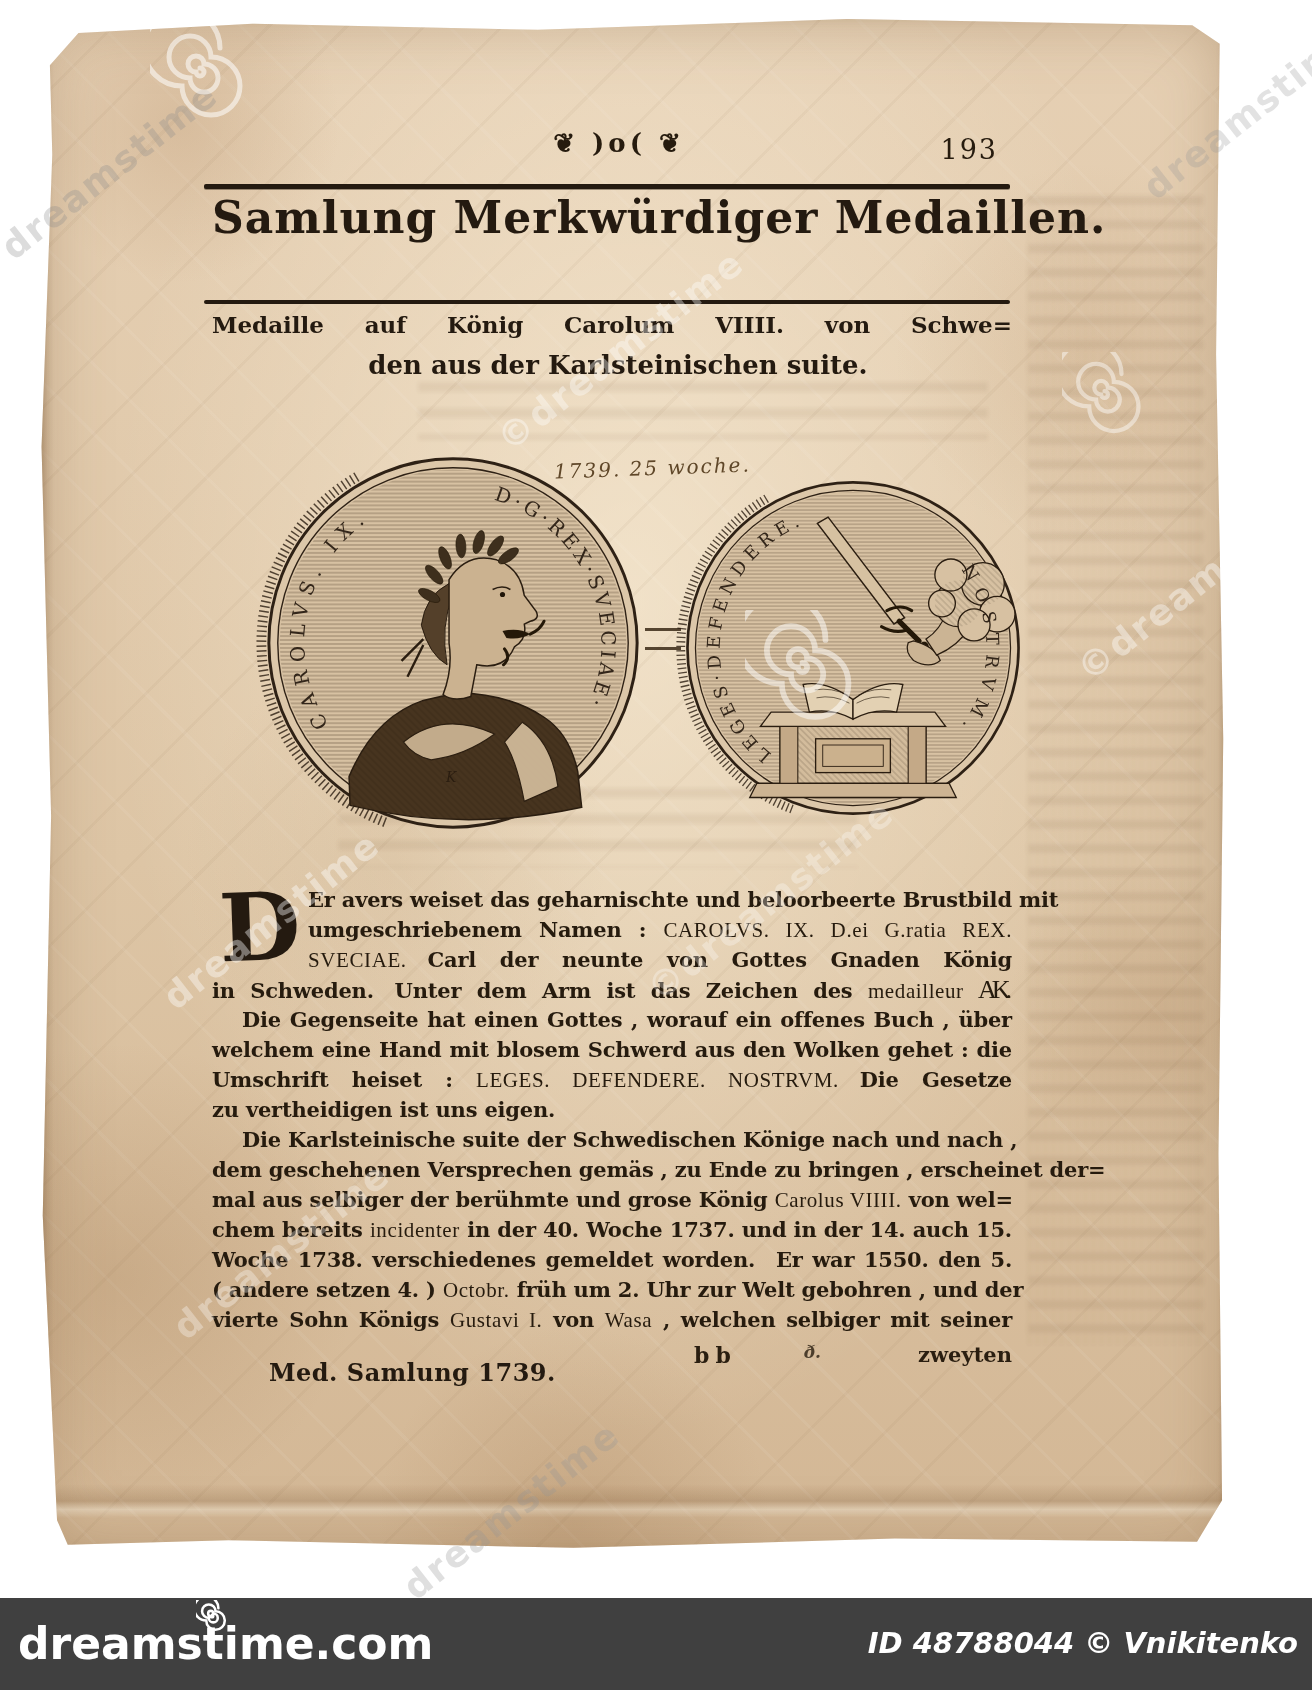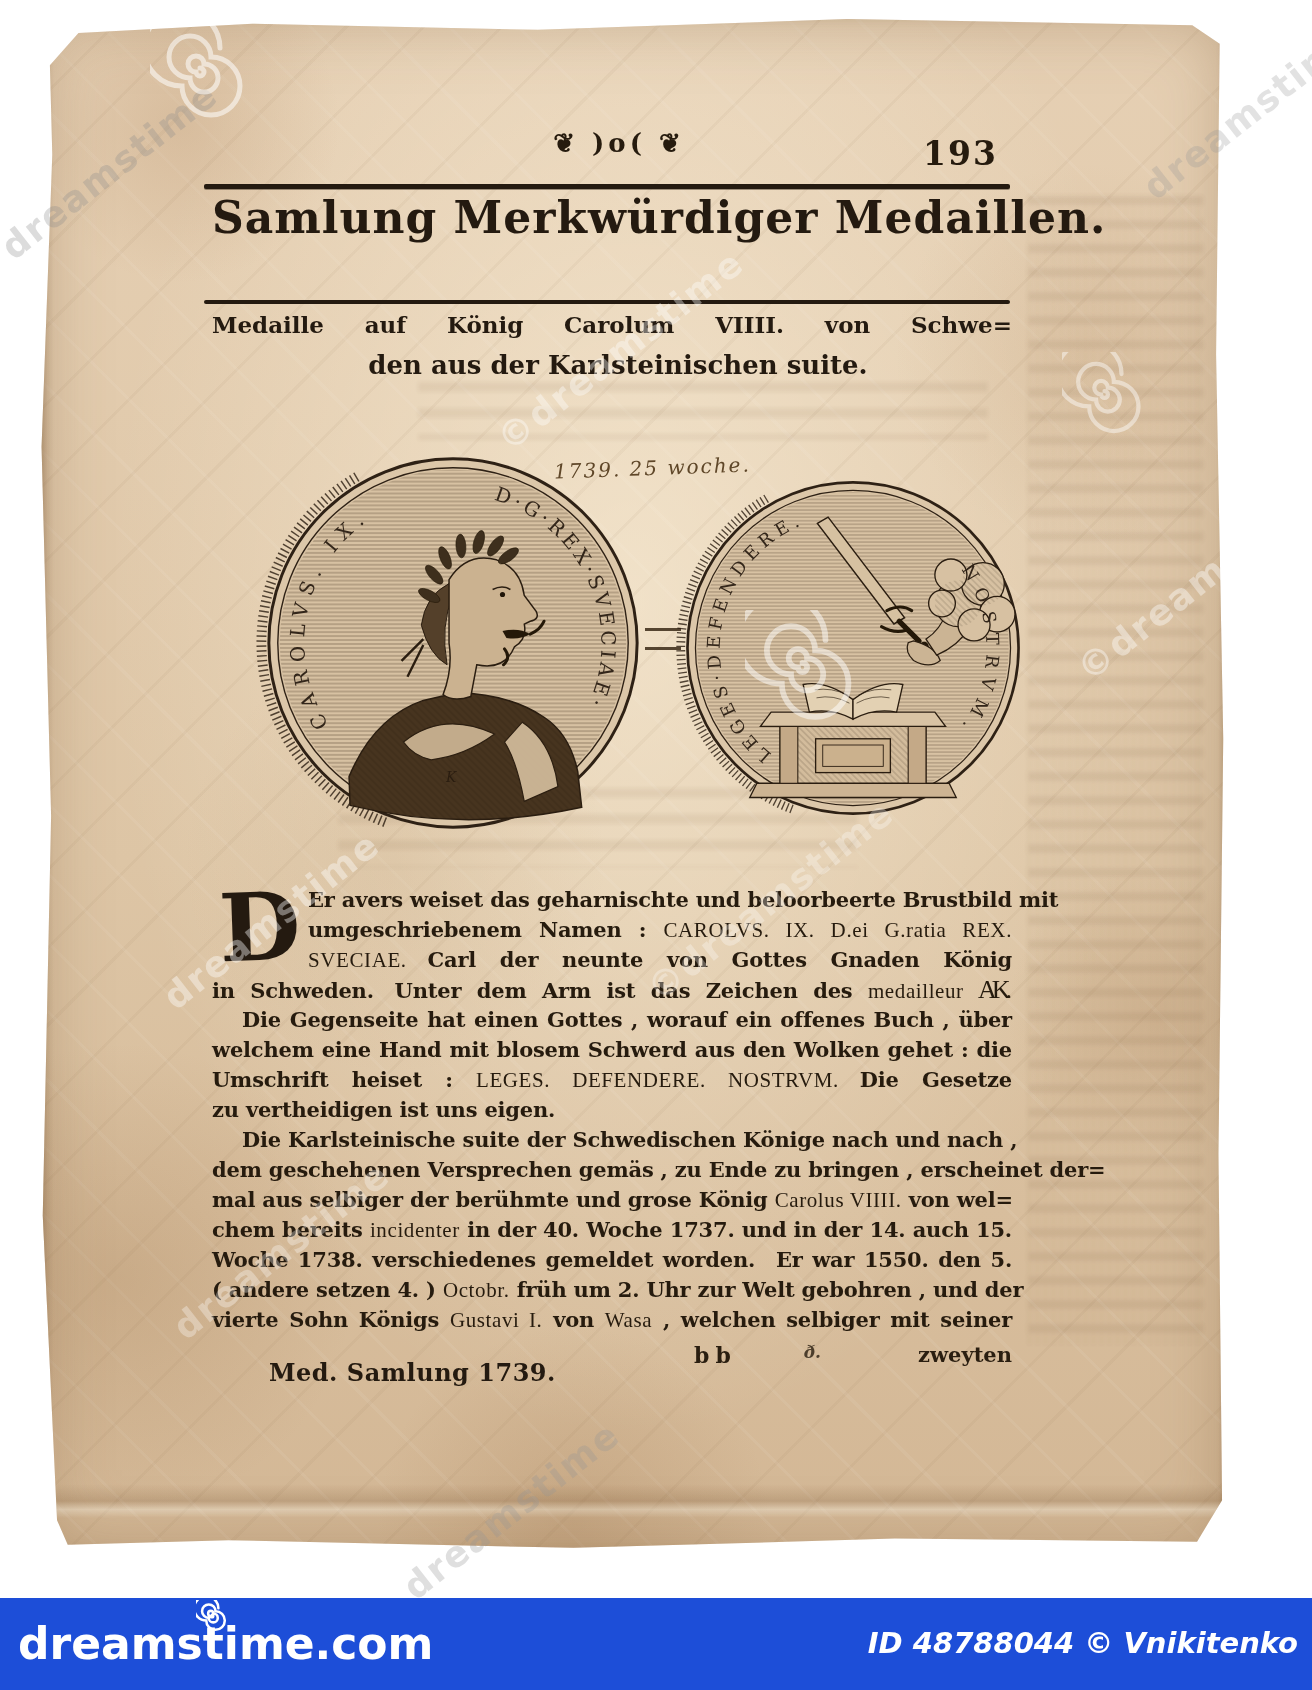--- a/index.html
+++ b/index.html
@@ -32,21 +32,21 @@
     background:linear-gradient(180deg, transparent, rgba(120,85,50,.22) 50%, rgba(255,255,245,.28) 75%, transparent);}
   .ghost{position:absolute;filter:blur(2px);opacity:.85;
     background:repeating-linear-gradient(180deg, rgba(116,86,56,.10) 0 10px, rgba(116,86,56,0) 10px 26px);}
   .ghost-right{left:990px;top:180px;width:175px;height:1150px;
     background:repeating-linear-gradient(180deg, rgba(116,86,56,.12) 0 9px, rgba(116,86,56,0) 9px 24px),
                repeating-linear-gradient(90deg, rgba(116,86,56,.05) 0 3px, transparent 3px 8px);}
   .ghost-top{left:380px;top:366px;width:570px;height:58px;}
   .ghost-mid{left:300px;top:772px;width:520px;height:80px;}
   .header-row{position:absolute;left:166px;top:112px;width:806px;height:40px;}
   .ornament{position:absolute;left:335px;width:160px;text-align:center;font-size:26px;font-weight:700;color:#261b0e;letter-spacing:4px;}
-  .page-number{position:absolute;right:12px;top:6px;font-size:33px;font-weight:700;color:#261b0e;letter-spacing:2px;}
+  .page-number{position:absolute;right:12px;top:6px;font-size:27px;font-weight:400;color:#261b0e;letter-spacing:2px;}
   .rule{position:absolute;left:166px;width:806px;background:#241a10;border-radius:2px;}
   .rule1{top:168px;height:5px;box-shadow:0 1px 0 rgba(36,26,16,.4);}
   .rule2{top:284px;height:4px;}
   .masthead{position:absolute;left:174px;top:176px;width:800px;margin:0;text-align:center;
     font-size:44px;line-height:52px;font-weight:700;color:#241a10;letter-spacing:1px;white-space:nowrap;}
   .date-row{position:absolute;left:174px;top:234px;width:800px;height:46px;font-weight:700;color:#241a10;}
   .year{position:absolute;left:64px;font-size:36px;letter-spacing:3px;}
   .week{position:absolute;left:528px;font-size:36px;letter-spacing:1px;}
   .headline1{position:absolute;left:174px;top:295px;width:800px;font-size:23px;font-weight:700;color:#241a10;
     text-align:justify;text-align-last:justify;white-space:nowrap;}
@@ -272,21 +272,21 @@
   <svg class="spiral" style="left:150px;top:22px" width="100" height="100" viewBox="0 0 100 100">
     <path d="M50 50 m0 -4 a4 4 0 1 1 -4 4 a8 8 0 1 1 8 -8 a14 14 0 1 1 -14 14 a21 21 0 1 1 21 -21 a29 29 0 1 1 -29 29 a38 38 0 1 1 38 -38" fill="none" stroke="rgba(255,255,255,.55)" stroke-width="5" stroke-linecap="round"></path>
   </svg>
   <svg class="spiral" style="left:745px;top:610px" width="115" height="115" viewBox="0 0 100 100">
     <path d="M50 50 m0 -4 a4 4 0 1 1 -4 4 a8 8 0 1 1 8 -8 a14 14 0 1 1 -14 14 a21 21 0 1 1 21 -21 a29 29 0 1 1 -29 29 a38 38 0 1 1 38 -38" fill="none" stroke="rgba(255,255,255,.50)" stroke-width="5" stroke-linecap="round"></path>
   </svg>
   <svg class="spiral" style="left:1062px;top:352px" width="85" height="85" viewBox="0 0 100 100">
     <path d="M50 50 m0 -4 a4 4 0 1 1 -4 4 a8 8 0 1 1 8 -8 a14 14 0 1 1 -14 14 a21 21 0 1 1 21 -21 a29 29 0 1 1 -29 29 a38 38 0 1 1 38 -38" fill="none" stroke="rgba(255,255,255,.45)" stroke-width="5" stroke-linecap="round"></path>
   </svg>
 
-  <div class="stockbar" style="background: #1d4ed8;">
+  <div class="stockbar" style="background: #404040;">
     <div class="logo">dreamstime.com</div>
     <svg class="logo-spiral" width="32" height="32" viewBox="0 0 100 100">
       <path d="M50 50 m0 -4 a4 4 0 1 1 -4 4 a8 8 0 1 1 8 -8 a14 14 0 1 1 -14 14 a21 21 0 1 1 21 -21 a29 29 0 1 1 -29 29 a38 38 0 1 1 38 -38" fill="none" stroke="#ffffff" stroke-width="8" stroke-linecap="round"></path>
     </svg>
     <div class="credit">ID 48788044 © Vnikitenko</div>
   </div>
 
 </div>
 
 </body></html>

